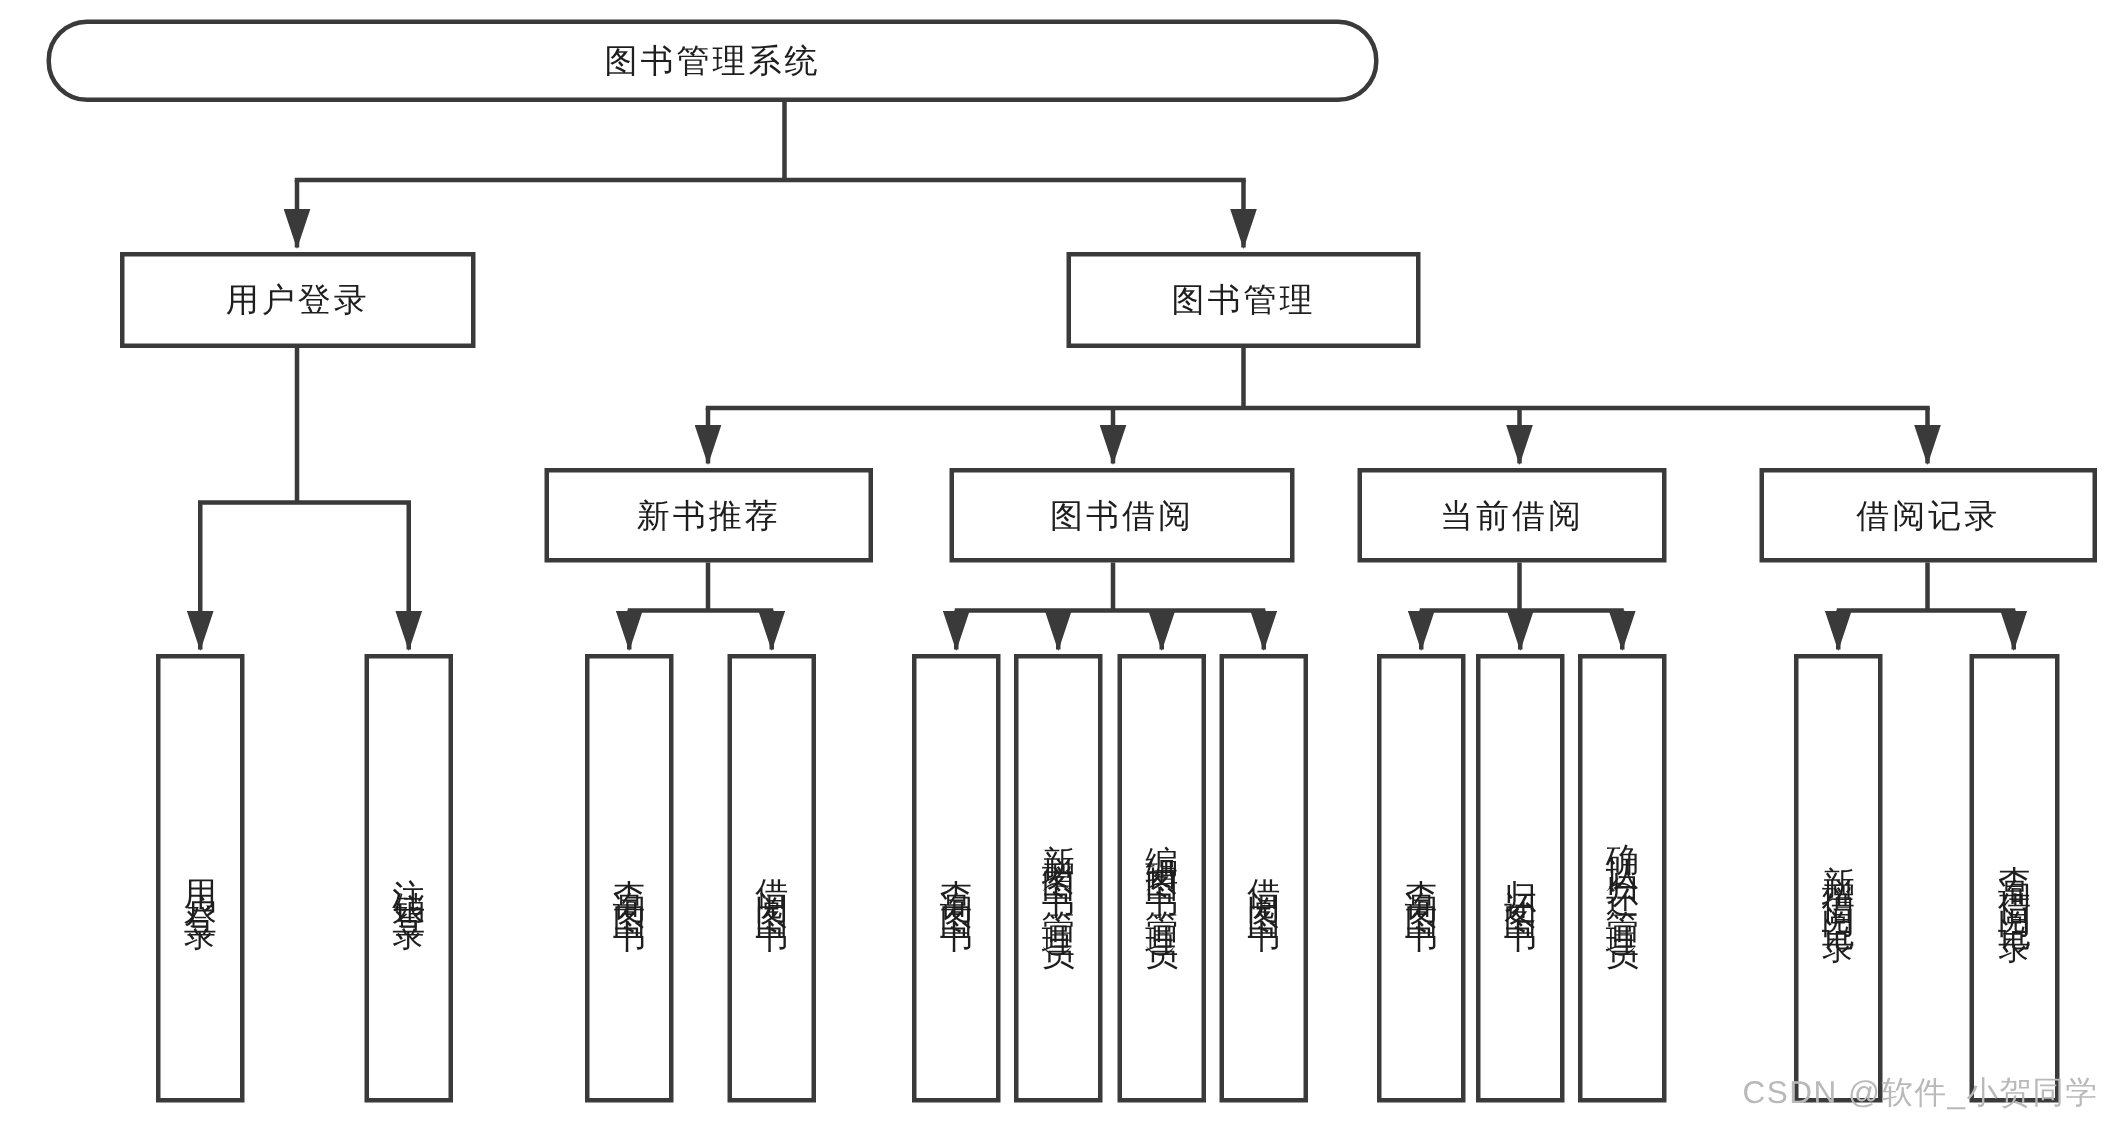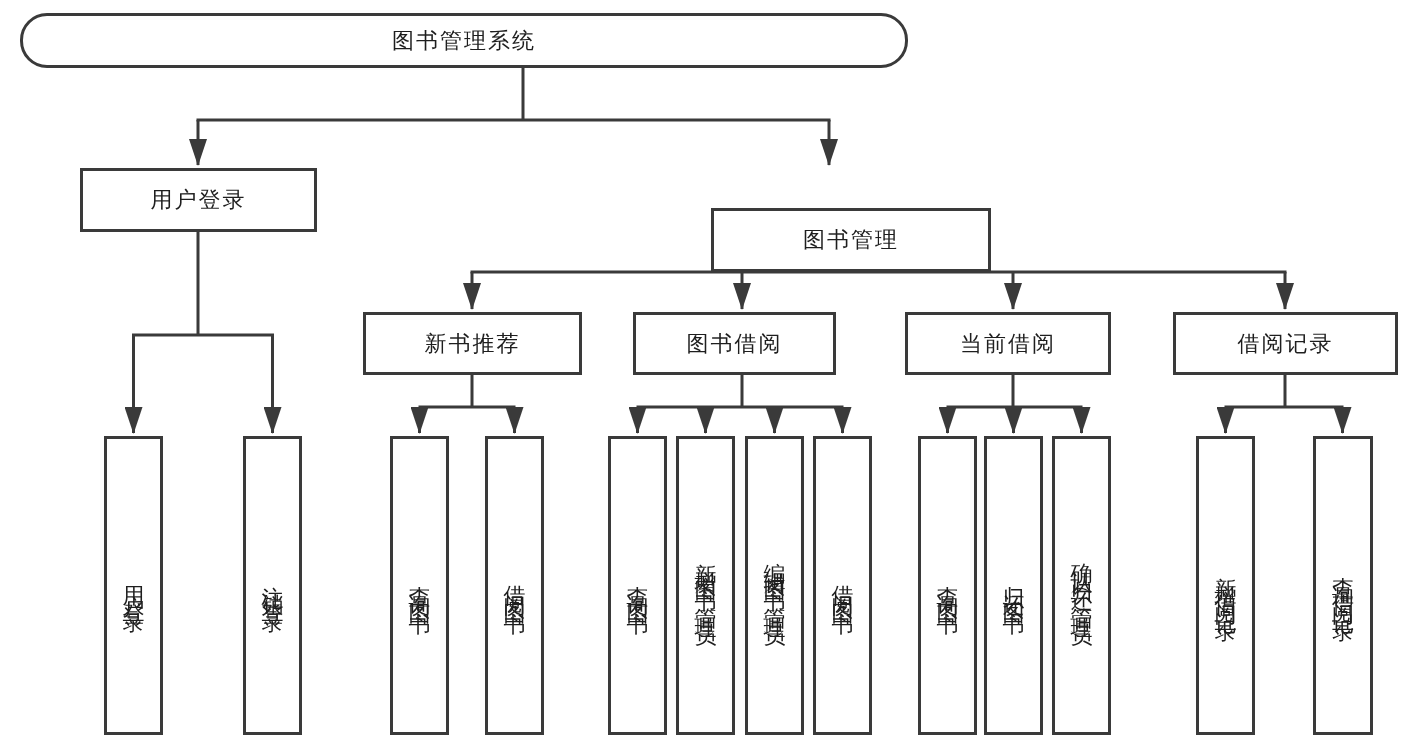--- a/index.html
+++ b/index.html
@@ -69,35 +69,35 @@
     <line class="connector" x1="705.5" y1="407" x2="705.5" y2="433" marker-end="url(#arrowhead)"></line>
     <line class="connector" x1="774.5" y1="407" x2="774.5" y2="433" marker-end="url(#arrowhead)"></line>
     <line class="connector" x1="842.5" y1="407" x2="842.5" y2="433" marker-end="url(#arrowhead)"></line>
     <line class="connector" x1="947.5" y1="407" x2="947.5" y2="433" marker-end="url(#arrowhead)"></line>
     <line class="connector" x1="1013.5" y1="407" x2="1013.5" y2="433" marker-end="url(#arrowhead)"></line>
     <line class="connector" x1="1081.5" y1="407" x2="1081.5" y2="433" marker-end="url(#arrowhead)"></line>
     <line class="connector" x1="1225.5" y1="407" x2="1225.5" y2="433" marker-end="url(#arrowhead)"></line>
     <line class="connector" x1="1342.5" y1="407" x2="1342.5" y2="433" marker-end="url(#arrowhead)"></line>
   </svg>
 
-  <div class="box h" style="left:20px;top:13px;width:888px;height:55px;border-radius:27px;">
+  <div class="box h" style="left:31px;top:13px;width:888px;height:55px;border-radius:27px;">
     <span class="label">图书管理系统</span>
   </div>
 
   <div class="box h" style="left:80px;top:168px;width:237px;height:64px;">
     <span class="label">用户登录</span>
   </div>
-  <div class="box h" style="left:711px;top:168px;width:280px;height:64px;margin-top:40px;">
+  <div class="box h" style="left:711px;top:168px;width:236px;height:64px;">
     <span class="label">图书管理</span>
   </div>
 
   <div class="box h" style="left:363px;top:312px;width:219px;height:63px;align-items:center;">
     <span class="label">新书推荐</span>
   </div>
-  <div class="box h" style="left:633px;top:312px;width:203px;height:63px;">
+  <div class="box h" style="left:633px;top:312px;width:230px;height:63px;">
     <span class="label">图书借阅</span>
   </div>
   <div class="box h" style="left:905px;top:312px;width:206px;height:63px;">
     <span class="label">当前借阅</span>
   </div>
   <div class="box h" style="left:1173px;top:312px;width:225px;height:63px;">
     <span class="label">借阅记录</span>
   </div>
 
   <div class="box v" style="left:104px;top:436px;width:59px;height:299px;">
@@ -137,14 +137,15 @@
     <span class="label">确认归还（管理员）</span>
   </div>
 
   <div class="box v" style="left:1196px;top:436px;width:59px;height:299px;">
     <span class="label">新增借阅记录</span>
   </div>
   <div class="box v" style="left:1313px;top:436px;width:60px;height:299px;">
     <span class="label">查询借阅记录</span>
   </div>
 
+  <div class="watermark">CSDN @软件_小贺同学</div>
 
 </div>
 
 </body></html>

